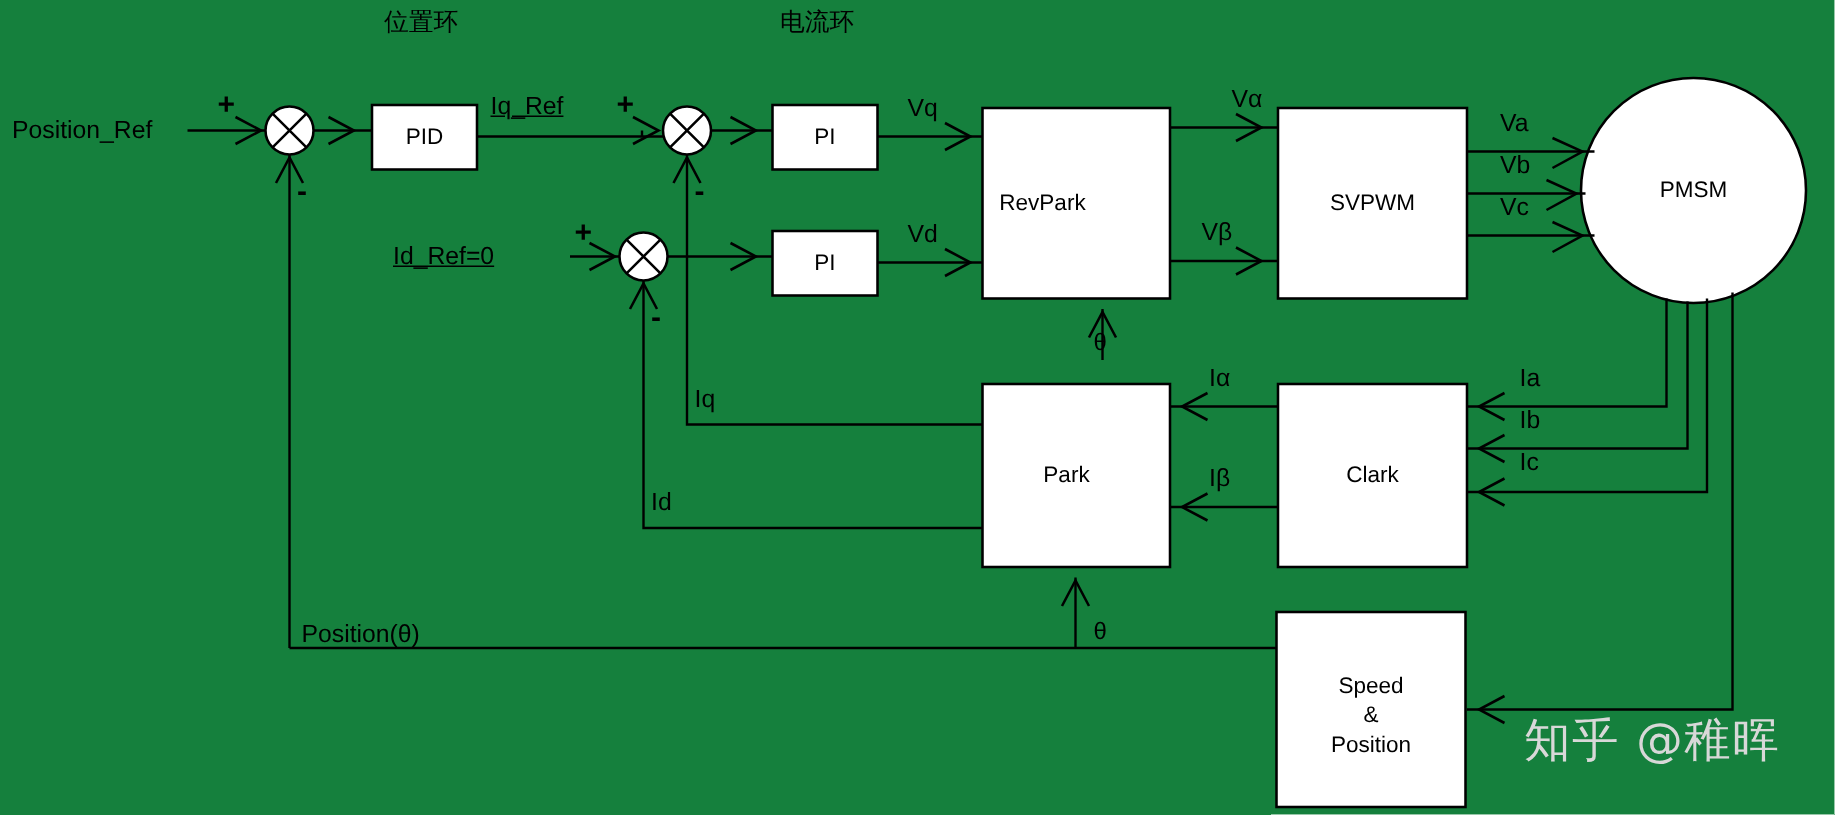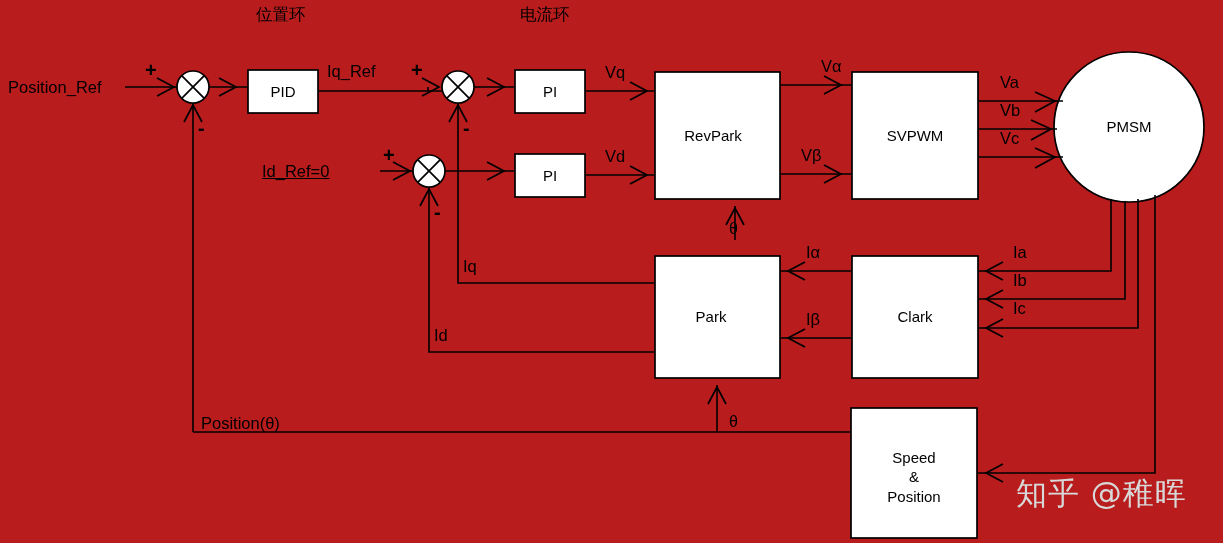--- a/index.html
+++ b/index.html
@@ -5,21 +5,21 @@
 <style>
   html,body{margin:0;padding:0;background:#ffffff;}
   body{
     font-family:"Liberation Sans","DejaVu Sans",sans-serif;
     -webkit-font-smoothing:antialiased;
   }
   #stage{
     position:relative;
     width:1223px;
     height:543px;
-    background:#b91c1c;
+    background:#15803d;
     overflow:hidden;
   }
   #diagram{
     position:absolute;
     left:0; top:0;
     width:1223px;
     height:543px;
   }
   .wire{ stroke:#000000; stroke-width:1.6; fill:none; }
   .boxrect{ fill:#ffffff; stroke:#000000; stroke-width:1.7; }
@@ -162,34 +162,34 @@
     <path class="arrowline" d="M184 122 L193 105 L202 122"></path>
 
   </svg>
 
   <div class="lbl lbl-cn" style="left:256px; top:7px;">位置环</div>
   <div class="lbl lbl-cn" style="left:520px; top:7px;">电流环</div>
 
   <div class="boxtext" style="left:248px; top:70px; width:70px; height:43px;">PID</div>
   <div class="boxtext" style="left:515px; top:70px; width:70px; height:43px;">PI</div>
   <div class="boxtext" style="left:515px; top:154px; width:70px; height:43px;">PI</div>
-  <div class="boxtext" style="left:655px; top:72px; width:116px; height:127px;">RevPark</div>
+  <div class="boxtext" style="left:637px; top:72px; width:116px; height:127px;">RevPark</div>
   <div class="boxtext" style="left:1054px; top:52px; width:150px; height:150px;">PMSM</div>
   <div class="boxtext" style="left:852px; top:72px; width:126px; height:127px;">SVPWM</div>
   <div class="boxtext" style="left:655px; top:256px; width:112px; height:122px;">Park</div>
   <div class="boxtext" style="left:852px; top:256px; width:126px; height:122px;">Clark</div>
 
   <div class="boxtext" style="left:851px; top:412px; width:126px; height:130px; flex-direction:column;border-radius:31px;">
     <span>Speed</span>
     <span>&amp;</span>
     <span>Position</span>
   </div>
 
   <div class="lbl lbl-sig" style="left:8px; top:79px;">Position_Ref</div>
-  <div class="lbl lbl-sig" style="left:327px; top:63px;">Iq_Ref</div>
+  <div class="lbl lbl-sig" style="left:327px; top:63px;text-decoration:underline;">Iq_Ref</div>
   <div class="lbl lbl-sig" style="left:262px; top:163px;text-decoration:underline;">Id_Ref=0</div>
 
   <div class="lbl lbl-sig" style="left:605px; top:64px;">Vq</div>
   <div class="lbl lbl-sig" style="left:605px; top:148px;">Vd</div>
 
   <div class="lbl lbl-sig" style="left:801px; top:58px;margin-left:20px;">Vα</div>
   <div class="lbl lbl-sig" style="left:801px; top:147px;">Vβ</div>
 
   <div class="lbl lbl-sig" style="left:1000px; top:74px;">Va</div>
   <div class="lbl lbl-sig" style="left:1000px; top:102px;">Vb</div>

